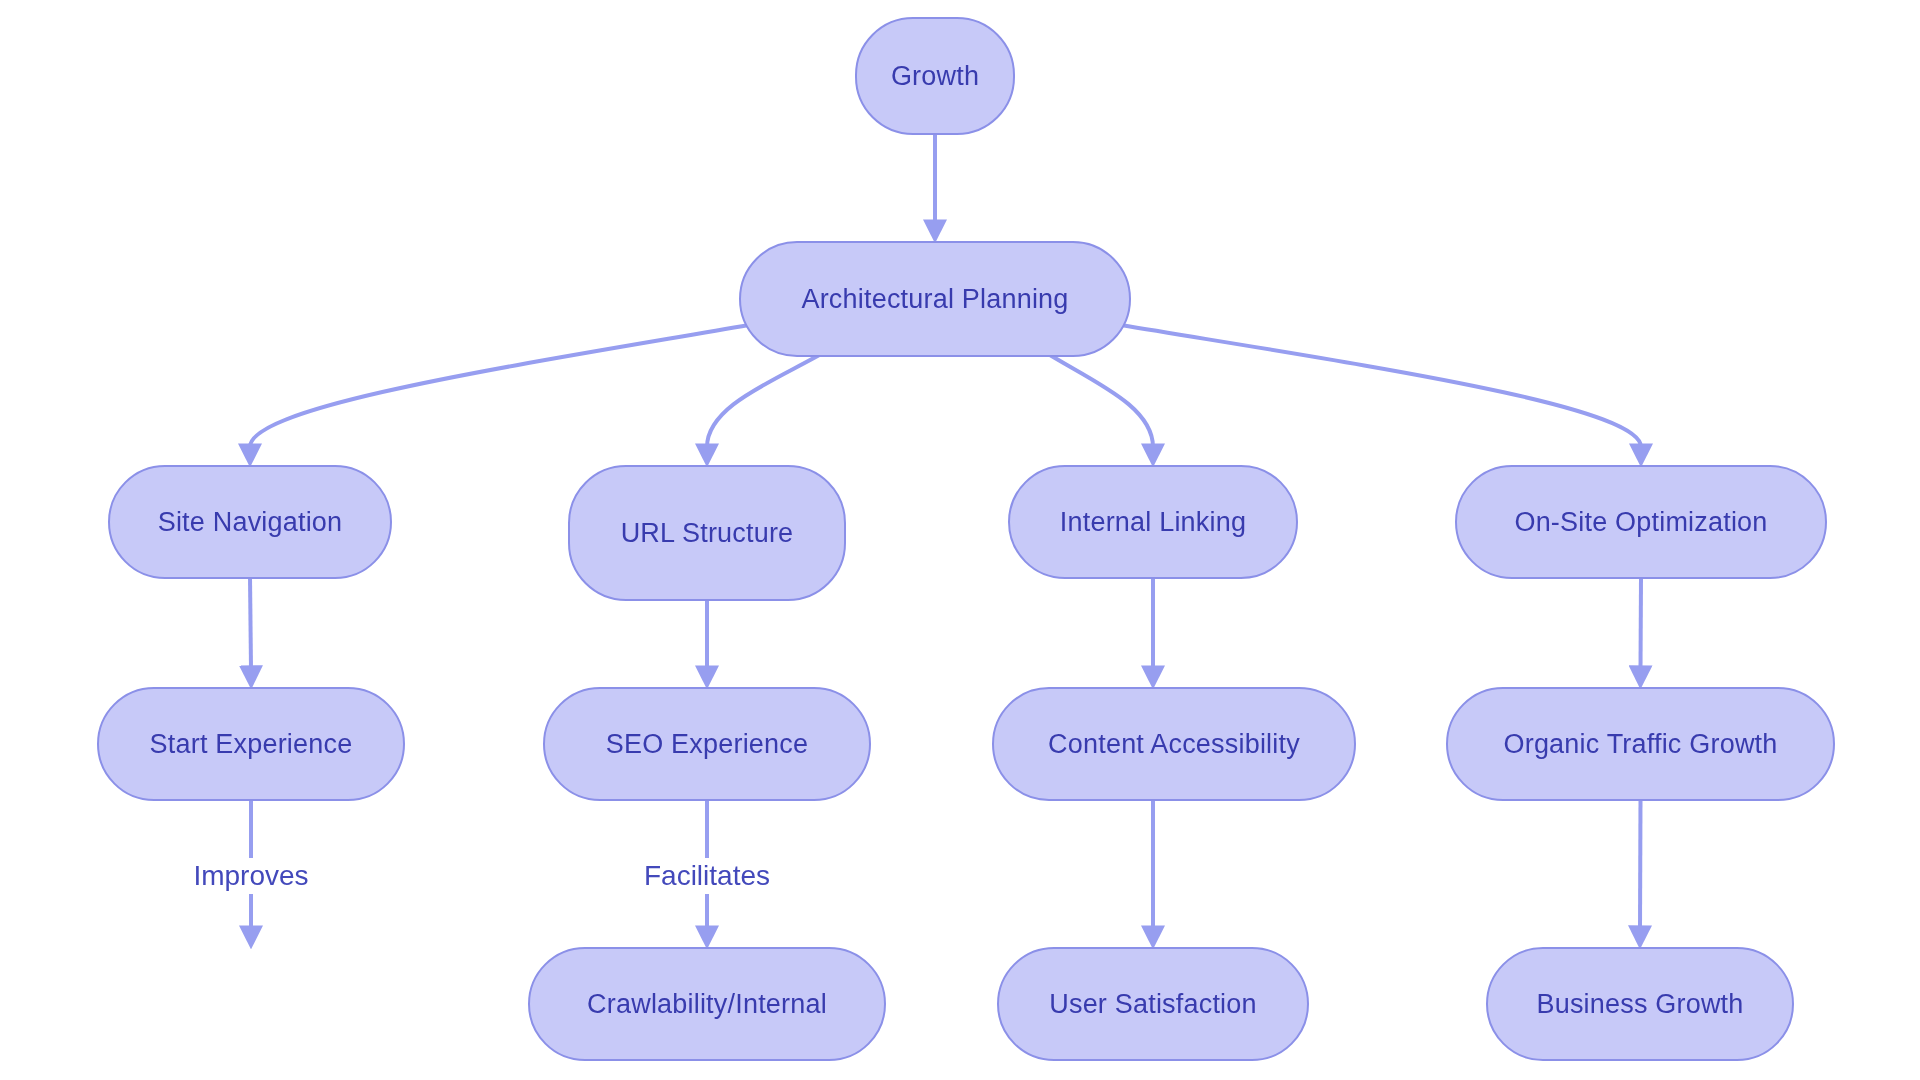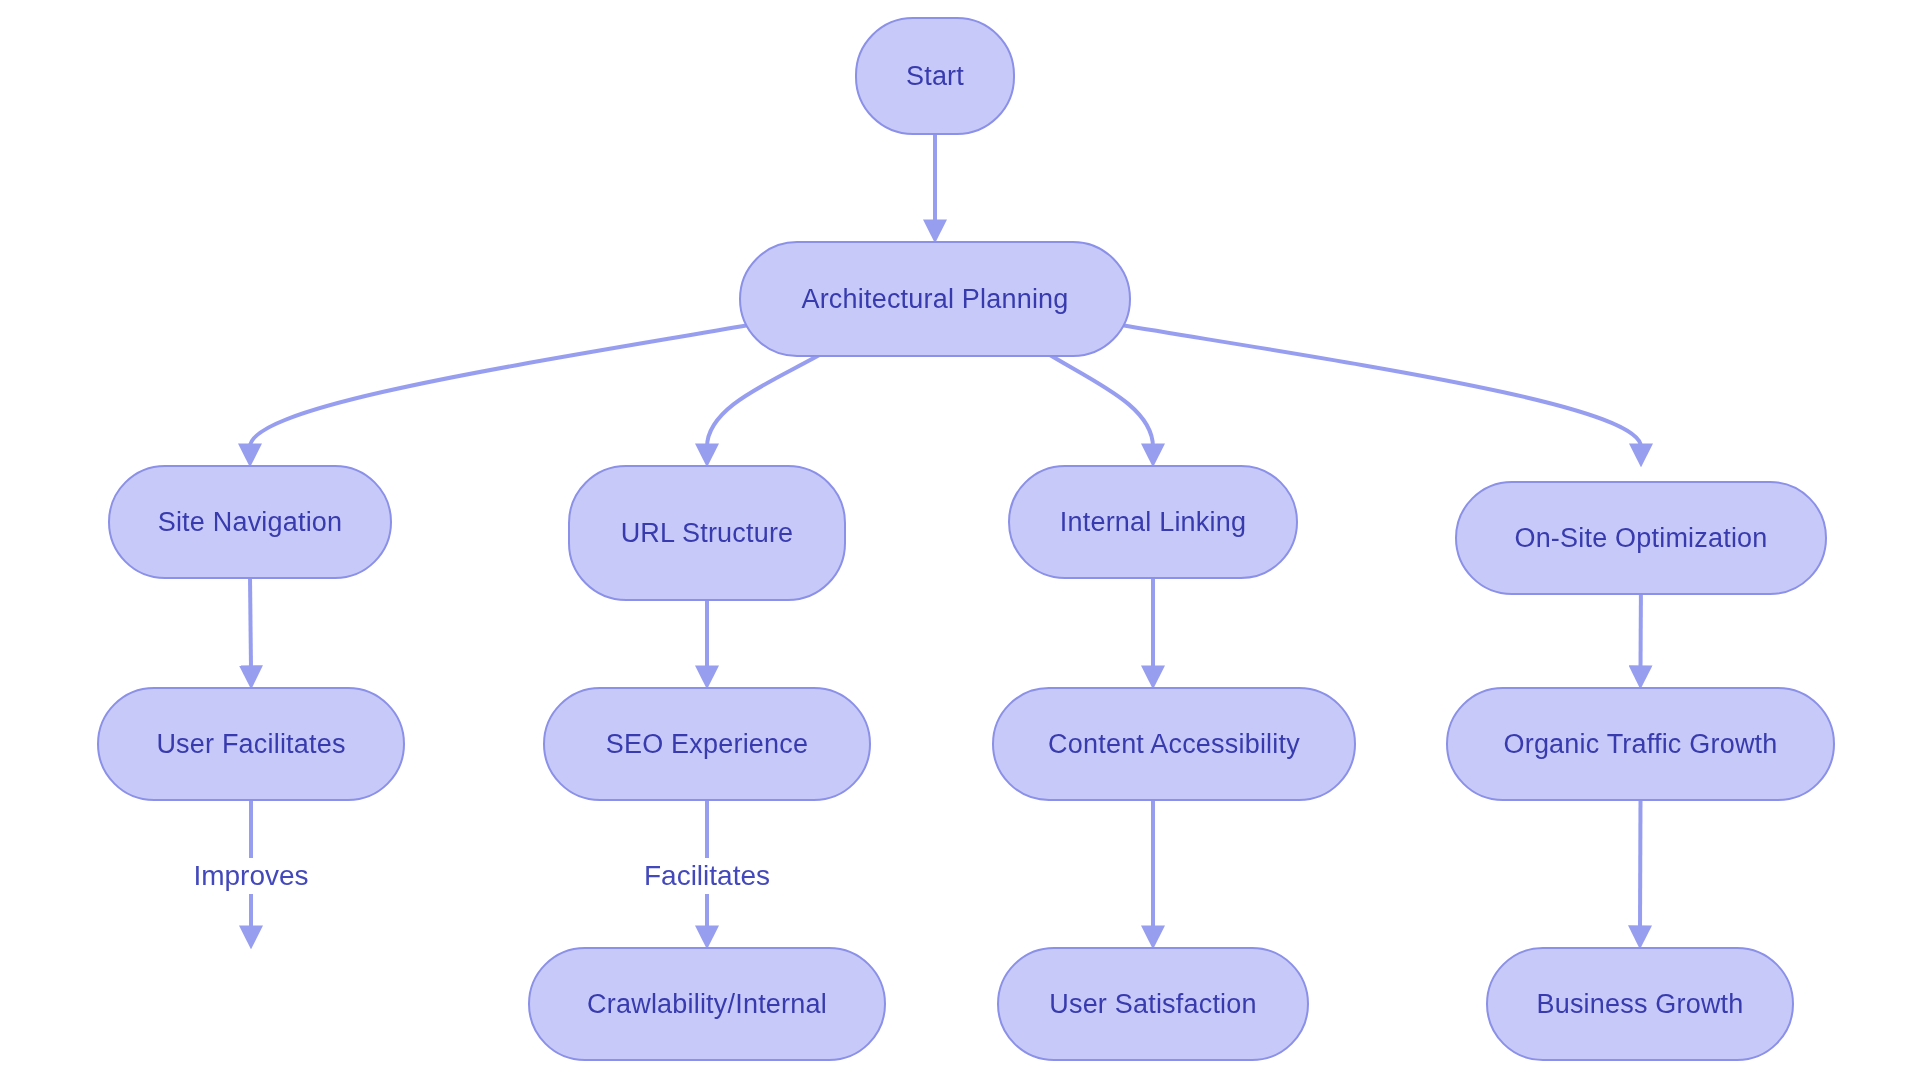--- a/index.html
+++ b/index.html
@@ -64,33 +64,33 @@
       <path d="M 250 577 L 251 669" fill="none" stroke="#979ef0" stroke-width="4" marker-end="url(#arrowhead)"></path>
       <path d="M 707 577 L 707 669" fill="none" stroke="#979ef0" stroke-width="4" marker-end="url(#arrowhead)"></path>
       <path d="M 1153 577 L 1153 669" fill="none" stroke="#979ef0" stroke-width="4" marker-end="url(#arrowhead)"></path>
       <path d="M 1641 577 L 1640.5 669" fill="none" stroke="#979ef0" stroke-width="4" marker-end="url(#arrowhead)"></path>
       <path d="M 251 799 L 251 929" fill="none" stroke="#979ef0" stroke-width="4" marker-end="url(#arrowhead)"></path>
       <path d="M 707 799 L 707 929" fill="none" stroke="#979ef0" stroke-width="4" marker-end="url(#arrowhead)"></path>
       <path d="M 1153 799 L 1153 929" fill="none" stroke="#979ef0" stroke-width="4" marker-end="url(#arrowhead)"></path>
       <path d="M 1640.5 799 L 1640 929" fill="none" stroke="#979ef0" stroke-width="4" marker-end="url(#arrowhead)"></path>
     </svg>
 
-  <div class="node" style="left:855px;top:17px;width:160px;height:118px;">Start</div>
+  <div class="node" style="left:855px;top:17px;width:160px;height:118px;">Growth</div>
 
   <div class="node" style="left:739px;top:241px;width:392px;height:116px;">Architectural Planning</div>
 
   <div class="node" style="left:108px;top:465px;width:284px;height:114px;text-align:center;">Site Navigation</div>
 
   <div class="node" style="left:568px;top:465px;width:278px;height:136px;">URL Structure</div>
 
   <div class="node" style="left:1008px;top:465px;width:290px;height:114px;">Internal Linking</div>
 
-  <div class="node" style="left:1455px;top:465px;width:372px;height:114px;margin-top:16px;">On-Site Optimization</div>
+  <div class="node" style="left:1455px;top:465px;width:372px;height:114px;">On-Site Optimization</div>
 
-  <div class="node" style="left:97px;top:687px;width:308px;height:114px;">User Facilitates</div>
+  <div class="node" style="left:97px;top:687px;width:308px;height:114px;">Start Experience</div>
 
   <div class="node" style="left:543px;top:687px;width:328px;height:114px;">SEO Experience</div>
 
   <div class="node" style="left:992px;top:687px;width:364px;height:114px;">Content Accessibility</div>
 
   <div class="node" style="left:1446px;top:687px;width:389px;height:114px;">Organic Traffic Growth</div>
 
 
   <div class="node" style="left:528px;top:947px;width:358px;height:114px;">Crawlability/Internal</div>
 

